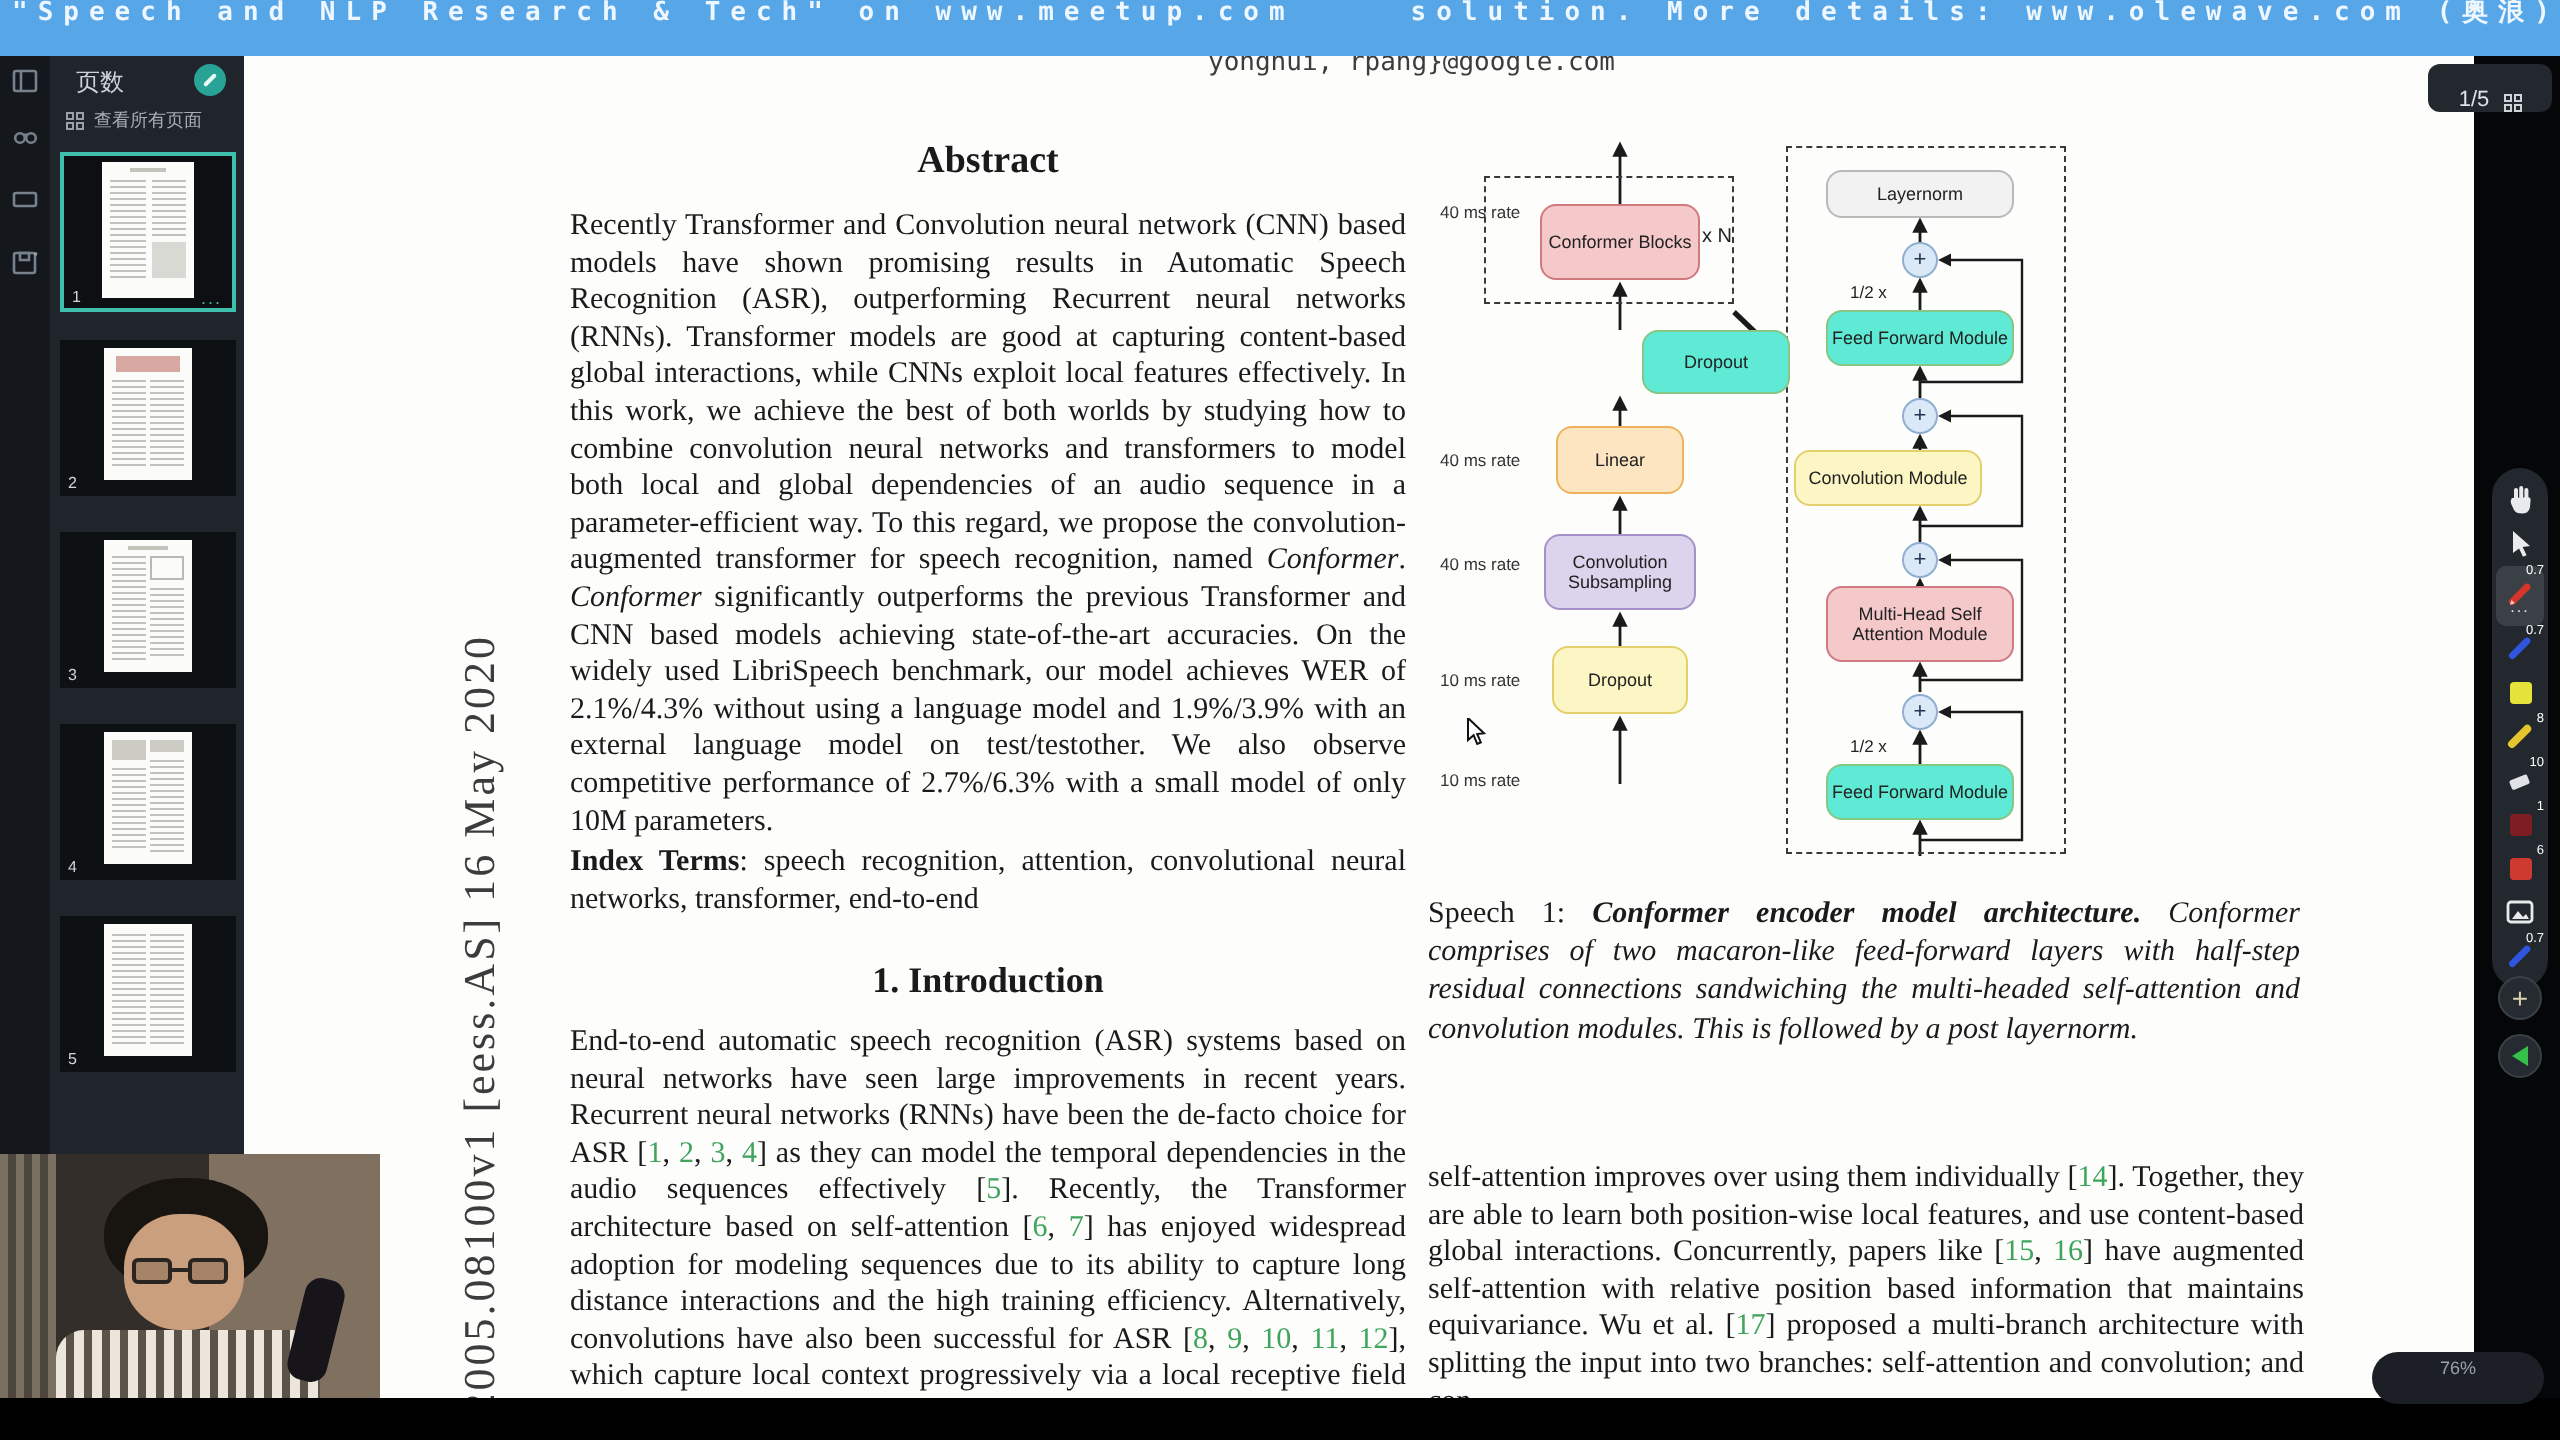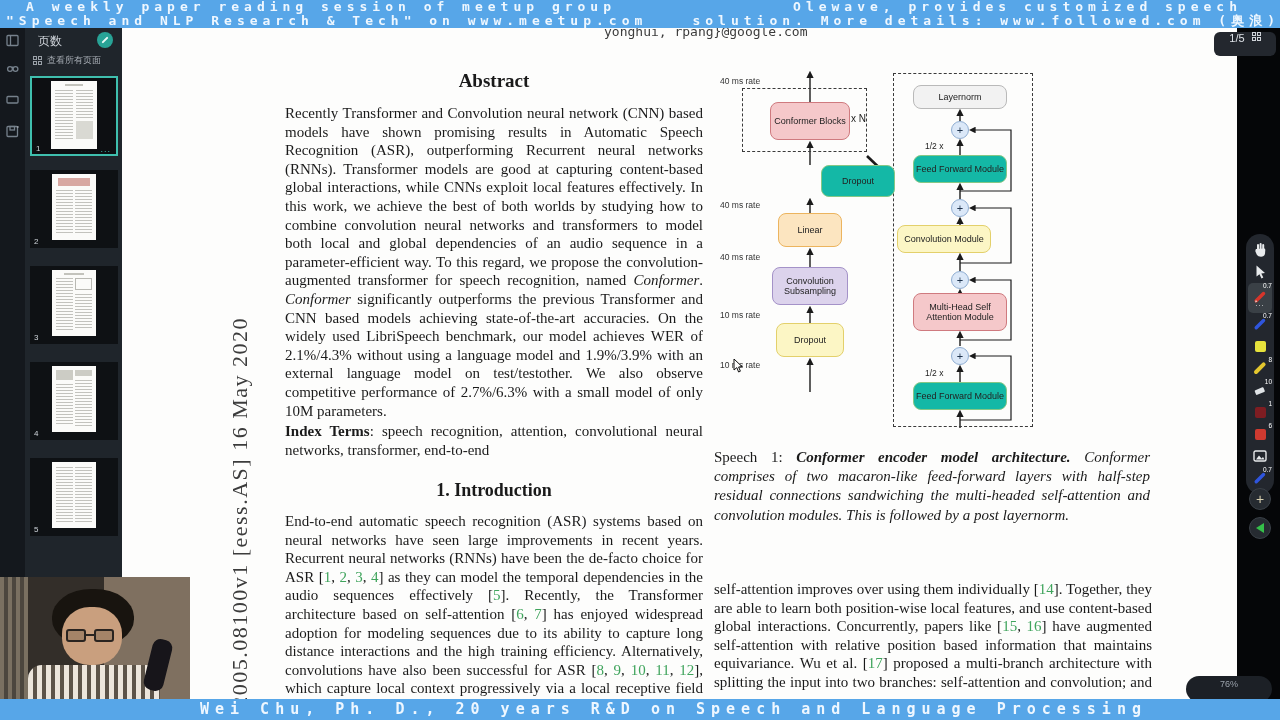--- a/index.html
+++ b/index.html
@@ -88,38 +88,38 @@
   .sg-i { font-style:italic; } .sg-b { font-weight:bold; }
   .sg-bi { font-weight:bold; font-style:italic; } .sg-c { color:#3fa45c; }
 
   
   .figure { position:absolute; left:598px; top:32px; width:332px; height:392px;
             font-family:"Liberation Sans",sans-serif; }
   .fig-svg { position:absolute; left:0; top:0; }
   .fbox { position:absolute; border:1px solid; border-radius:8px; display:flex; align-items:center;
           justify-content:center; text-align:center; font-size:9px; color:#222; line-height:10px; padding:1px; }
   .dashed { position:absolute; border:1.5px dashed #3a3a3a; background:transparent; }
-  .rate { position:absolute; left:0; width:48px; font-size:8.5px; color:#333; text-align:left; }
+  .rate { position:absolute; left:0; width:48px; font-size:8.5px; color:#333; text-align:left;margin-top:25px; }
   .xn { position:absolute; left:131px; top:53px; font-size:10px; color:#222; }
   .half { position:absolute; font-size:8.5px; color:#222; }
   .plus { position:absolute; width:18px; height:18px; border-radius:50%; background:#dbe8f8;
           border:1px solid #90aed2; color:#20344e; font-size:11px; line-height:16px; text-align:center; }
   .cursor-ico { position:absolute; left:13px; top:299px; }
 
   
   .c-pink   { background:#f5c8ca; border-color:#cf7a7f; }
-  .c-green  { background:#14b8a6; border-color:#86c785; }
+  .c-green  { background:#5eead4; border-color:#86c785; }
   .c-orange { background:#fce5c0; border-color:#ecb45e; }
   .c-purple { background:#dcd3ec; border-color:#a492c8; }
   .c-yellow { background:#fcf6c5; border-color:#e3d06b; }
   .c-gray   { background:#f2f2f2; border-color:#b9b9b9; }
 
   
   .pagepill { position:absolute; left:1214px; top:32px; width:62px; height:24px; background:#23272e;
-              border-radius:6px; z-index:45; display:flex; align-items:flex-start; justify-content:center;
+              border-radius:6px; z-index:45; display:flex; align-items:flex-end; justify-content:center;
               gap:7px; color:#dfe3e8; font-size:11px; cursor:pointer; }
   .pagepill .grid-ico span { border-color:#cfd3d8; }
   .toolbar { position:absolute; left:1246px; top:234px; width:28px; background:#23272e; border-radius:14px;
              z-index:45; padding:5px 0; display:flex; flex-direction:column; align-items:center; }
   .titem { position:relative; width:24px; height:22px; display:flex; align-items:center;
            justify-content:center; cursor:pointer; }
   .titem.sel { background:#3a4046; border-radius:5px; height:30px; flex-direction:column; }
   .titem .badge { position:absolute; right:0px; top:-1px; font-size:6.5px; color:#fff; }
   .titem .dots { font-size:8px; color:#e8eaec; line-height:4px; letter-spacing:1px; margin-top:-2px; }
   .sq { width:11px; height:11px; border-radius:2px; }
@@ -407,26 +407,19 @@
     <div class="wc-hair"></div>
     <div class="wc-face"></div>
     <div class="wc-glass l"></div>
     <div class="wc-glass r"></div>
     <div class="wc-bridge"></div>
     <div class="wc-body"></div>
     <div class="wc-mic"></div>
   </div>
 
   <div class="banner banner-top">
-    <div class="banner-row r1">
-      <span>A weekly paper reading session of meetup group</span>
-      <span>Olewave, provides customized speech</span>
-    </div>
     <div class="banner-row r2">
       <span>"Speech and NLP Research &amp; Tech" on www.meetup.com</span>
-      <span>solution. More details: www.followed.com (奥浪)</span>
-    </div>
-  </div>
-  <div class="banner banner-bottom">
-    <span>Wei Chu, Ph. D.,  20 years R&amp;D on Speech and Language Processing</span>
+      <span>solution. More details: www.olewave.com (奥浪)</span>
+    </div>
   </div>
 
 </div>
 
 </body></html>

